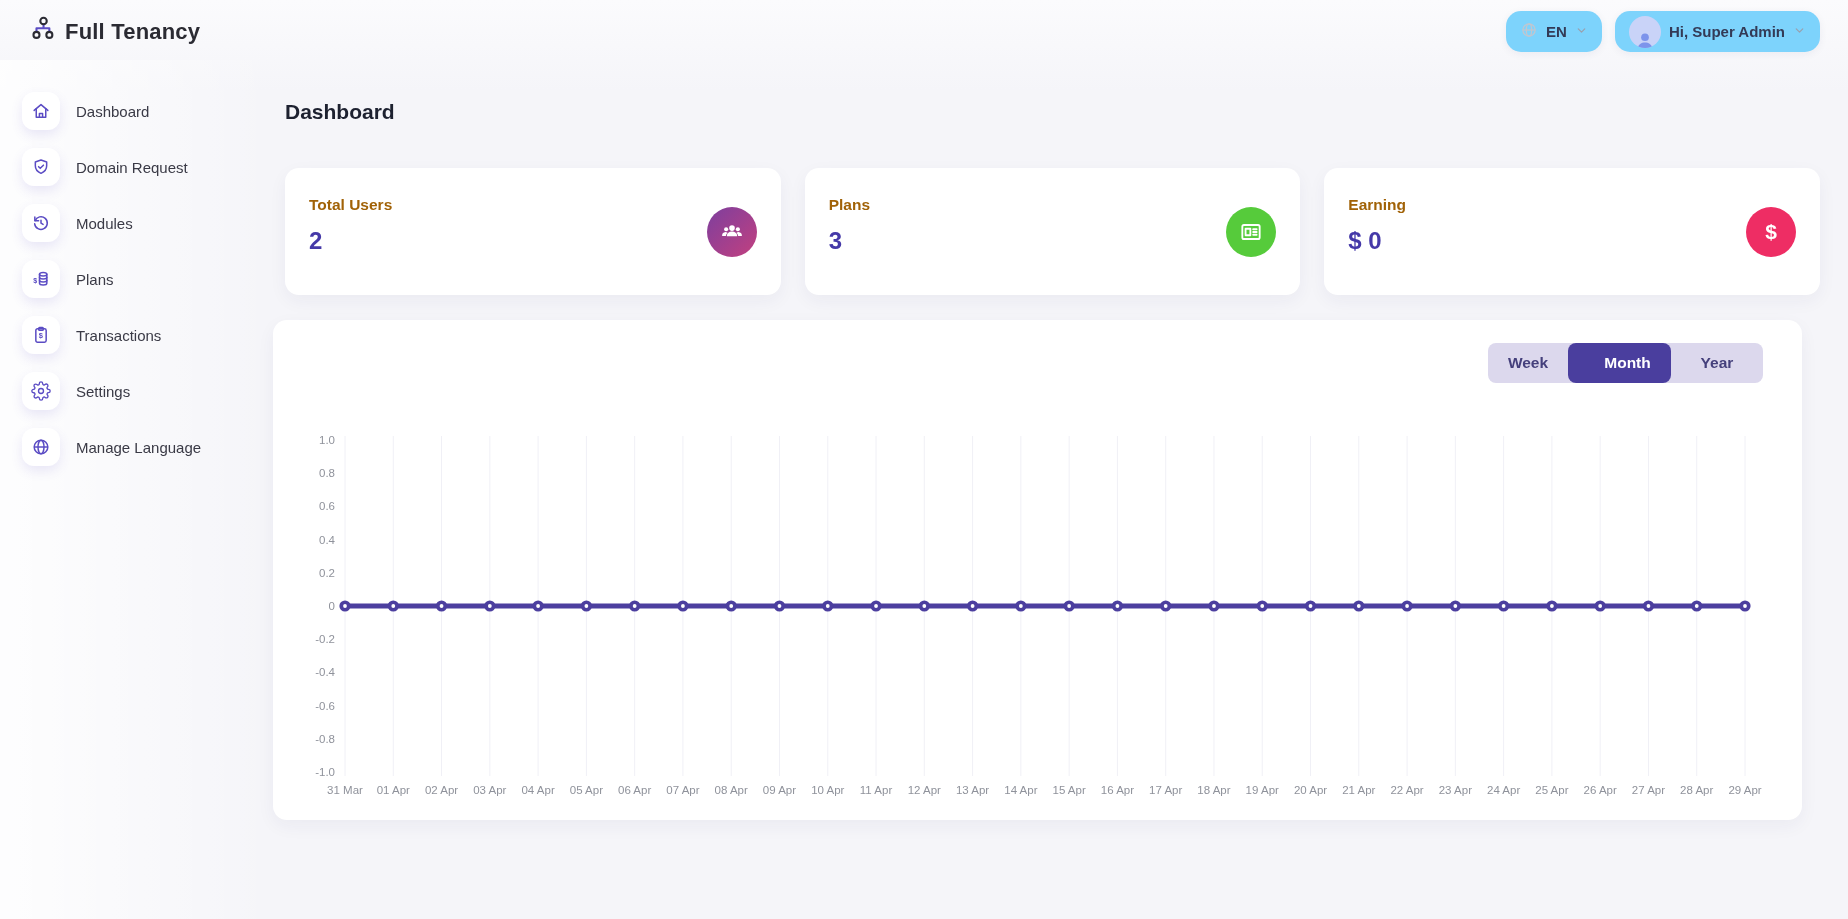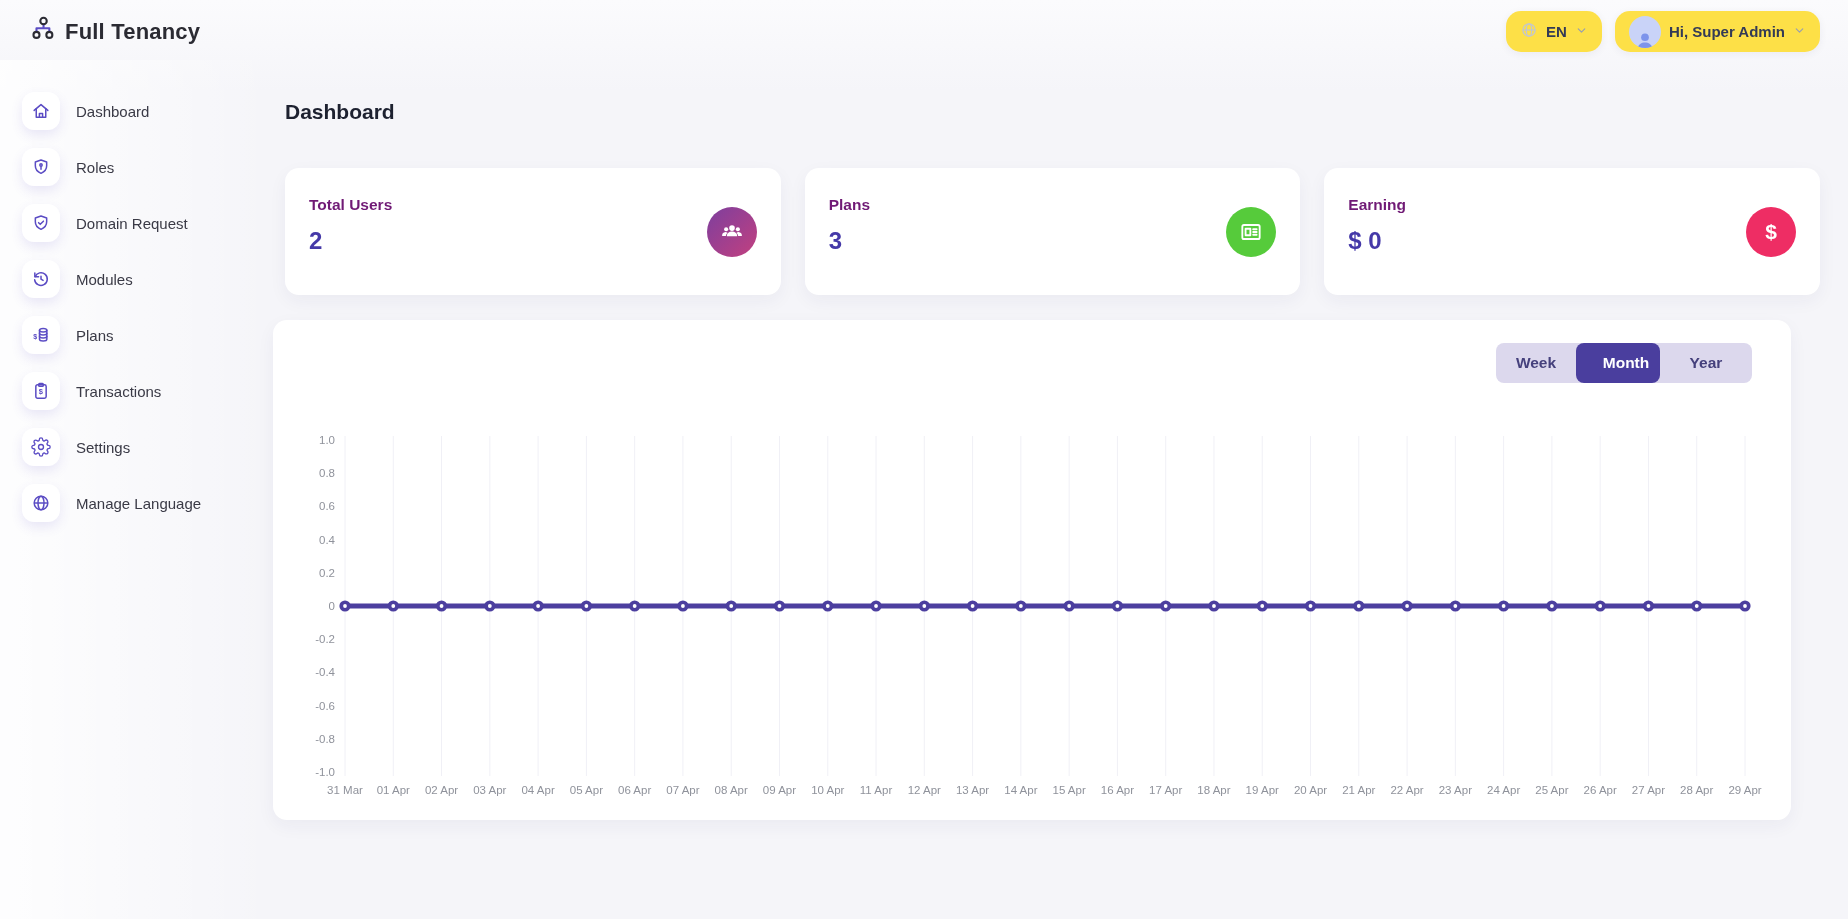--- a/index.html
+++ b/index.html
@@ -9,21 +9,21 @@
     font-family:"Liberation Sans", sans-serif;
     background:linear-gradient(180deg,#fbfbfd 0%, #f5f5f9 90px);
     color:#23263a;
   }
   
   .header { position:absolute; left:0; top:0; right:0; height:60px; }
   .logo { position:absolute; left:30px; top:16px; display:flex; align-items:center; gap:10px; }
   .logo-text { font-size:22px; font-weight:700; color:#2b2b33; letter-spacing:.2px; }
   .header-right { position:absolute; right:28px; top:11px; display:flex; gap:13px; }
   .pill {
-    display:flex; align-items:center; gap:8px; background:#fde047;
+    display:flex; align-items:center; gap:8px; background:#7dd3fc;
     border-radius:15px; height:41px; padding:0 14px;
     box-shadow:0 2px 8px rgba(40,40,90,.06); cursor:pointer;
   }
   .pill-label { font-size:15px; font-weight:600; color:#333a56; }
   .avatar {
     width:32px; height:32px; border-radius:50%; background:#c9d3f8;
     display:flex; align-items:flex-end; justify-content:center; overflow:hidden;
   }
   
   .sidebar {
@@ -39,40 +39,40 @@
   }
   .side-label { font-size:15px; font-weight:500; color:#3a3a46; }
   
   .main { position:absolute; left:273px; top:60px; right:0; bottom:0; }
   .page-title { margin:40px 0 0 12px; font-size:21px; font-weight:600; color:#1d2130; }
   .stats-row { position:absolute; left:12px; right:28px; top:108px; display:flex; gap:24px; }
   .stat-card {
     position:relative; flex:1; height:127px; background:#fff; border-radius:14px;
     padding:28px 24px; box-shadow:0 6px 18px rgba(40,40,90,.05);
   }
-  .stat-label { font-size:15.5px; font-weight:600; color:#701a75; }
+  .stat-label { font-size:15.5px; font-weight:600; color:#a16207; }
   .stat-value { margin-top:13px; font-size:24px; font-weight:700; color:#4539a8; }
   .stat-icon {
     position:absolute; right:24px; top:50%; transform:translateY(-50%);
     width:50px; height:50px; border-radius:50%;
     display:flex; align-items:center; justify-content:center;
   }
   .dollar-glyph { color:#fff; font-size:21px; font-weight:700; }
   
   .chart-card {
-    position:absolute; left:0; right:57px; top:260px; height:500px;
+    position:absolute; left:0; right:46px; top:260px; height:500px;
     background:#fff; border-radius:14px; box-shadow:0 6px 18px rgba(40,40,90,.05);
   }
   .seg { position:absolute; top:23px; right:39px; display:flex; background:#dcd8ed; border-radius:8px; overflow:hidden; }
   .seg-btn {
     border:none; background:transparent; color:#45407c; font-family:inherit;
     font-size:15.5px; font-weight:600; height:40px; cursor:pointer;
   }
   .seg-btn:nth-child(1){ width:80px; }
-  .seg-btn:nth-child(2){ width:84px;padding-left:16px; }
+  .seg-btn:nth-child(2){ width:103px;padding-left:16px; }
   .seg-btn:nth-child(3){ width:92px; }
   .seg-btn.active { background:#4a3e9e; color:#fff; border-radius:8px; }
   .chart-area { position:absolute; inset:0; }
   .chart-area svg { display:block; }
 </style>
 </head>
 <body>
 
 <div class="header">
   <div class="logo">
@@ -122,30 +122,20 @@
 <aside class="sidebar">
   <div class="side-item">
     <span class="side-icon-box">
       <svg width="20" height="20" viewBox="0 0 24 24" fill="none" stroke="#5B4CC4" stroke-width="1.8" stroke-linecap="round" stroke-linejoin="round">
         <path d="M3.8 11.3 12 4.3l8.2 7"></path>
           <path d="M6.3 9.3v10.2h11.4V9.3"></path>
           <path d="M10.1 19.5v-4.6h3.8v4.6"></path>
       </svg>
     </span>
     <span class="side-label">Dashboard</span>
-  </div>
-  <div class="side-item">
-    <span class="side-icon-box">
-      <svg width="20" height="20" viewBox="0 0 24 24" fill="none" stroke="#5B4CC4" stroke-width="1.8" stroke-linecap="round" stroke-linejoin="round">
-        <path d="M12 3.6 18.8 6v4.6c0 4.4-2.7 7.4-6.8 9-4.1-1.6-6.8-4.6-6.8-9V6z"></path>
-          <circle cx="12" cy="9.6" r="1.4"></circle>
-          <path d="M12 11.8v3"></path>
-      </svg>
-    </span>
-    <span class="side-label">Roles</span>
   </div>
   <div class="side-item">
     <span class="side-icon-box">
       <svg width="20" height="20" viewBox="0 0 24 24" fill="none" stroke="#5B4CC4" stroke-width="1.8" stroke-linecap="round" stroke-linejoin="round">
         <path d="M12 3.6 18.8 6v4.6c0 4.4-2.7 7.4-6.8 9-4.1-1.6-6.8-4.6-6.8-9V6z"></path>
           <path d="m9.1 11.6 2 2 3.8-3.8"></path>
       </svg>
     </span>
     <span class="side-label">Domain Request</span>
   </div>

